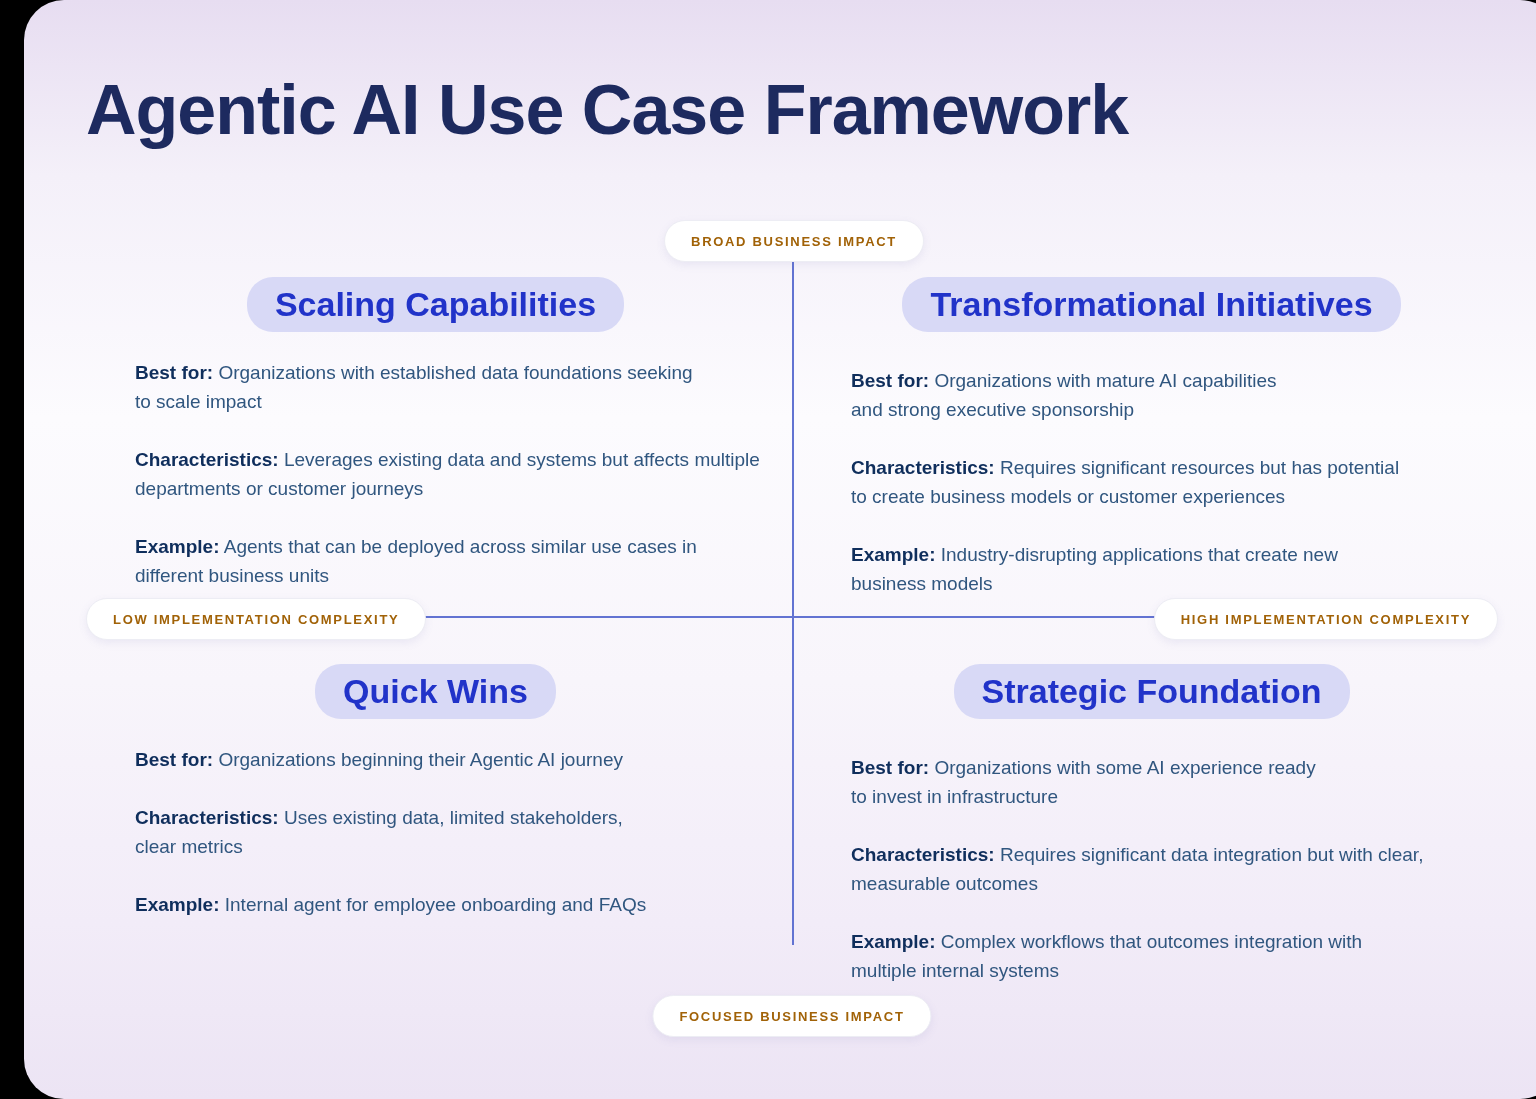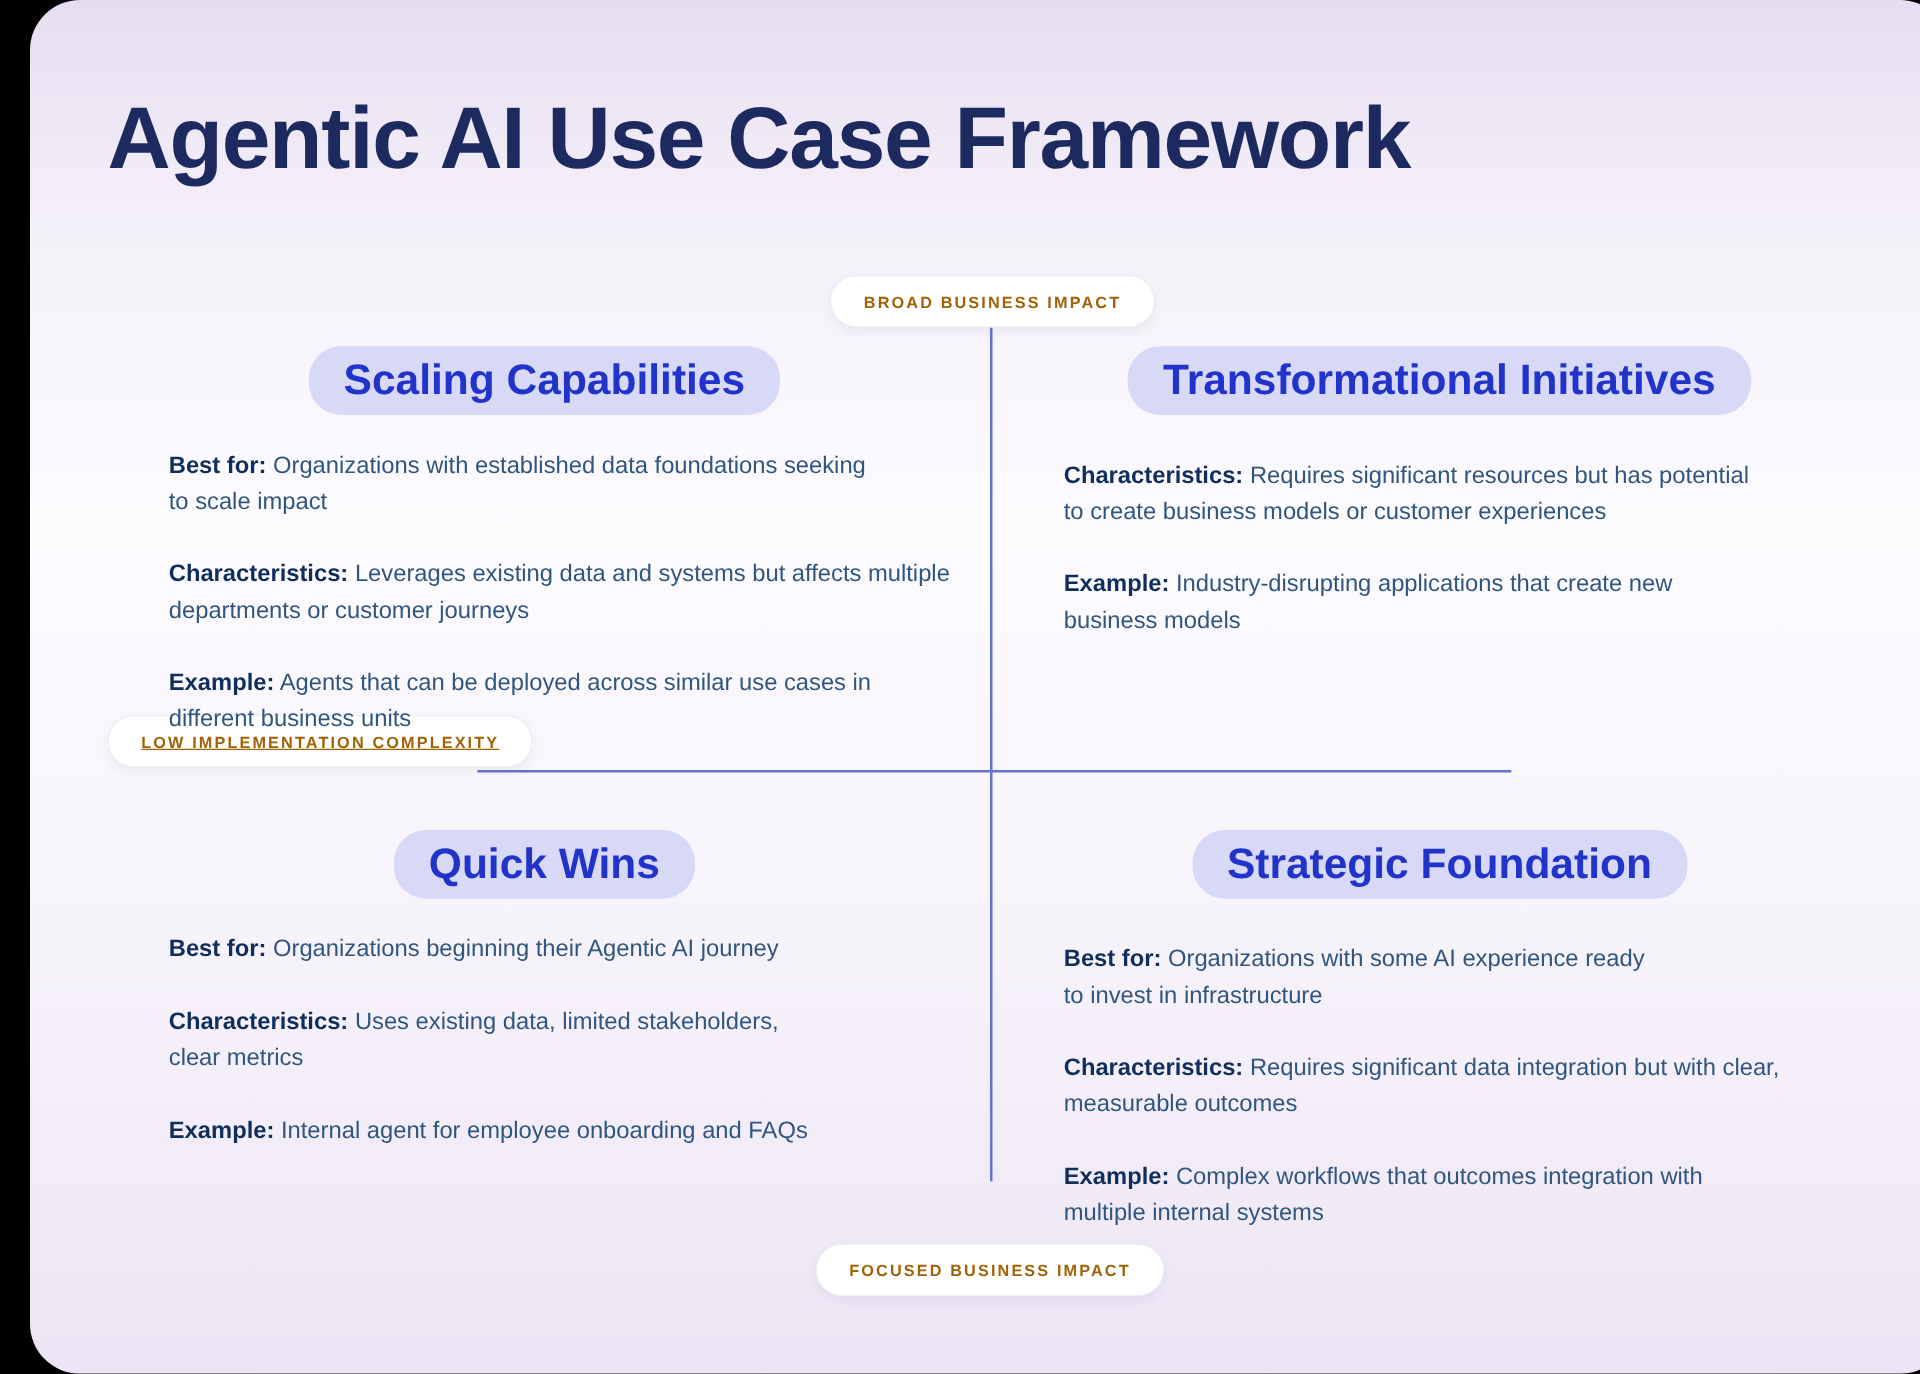--- a/index.html
+++ b/index.html
@@ -34,21 +34,21 @@
     background:#ffffff;
     border:1px solid #ededf4;
     border-radius:999px;
     box-shadow:0 3px 8px rgba(110,110,180,0.10);
     color:#a16207;
     font-size:13px;font-weight:bold;letter-spacing:1.7px;
     white-space:nowrap;
   }
   .badge-top{left:770px;top:220px;transform:translateX(-50%);}
   .badge-bottom{left:768px;top:995px;transform:translateX(-50%);}
-  .badge-left{left:62px;top:572px;text-decoration:underline;}
+  .badge-left{left:62px;top:598px;}
   .badge-right{right:62px;top:598px;}
   .quadrant{position:absolute;width:695px;z-index:2;}
   .q-tl{left:64px;top:277px;}
   .q-tr{left:780px;top:277px;}
   .q-bl{left:64px;top:664px;}
   .q-br{left:780px;top:664px;}
   .q-title-wrap{text-align:center;}
   .q-title{
     display:inline-block;
     background:#d8d9f6;
@@ -72,20 +72,21 @@
 
 <div class="canvas">
 
   <h1 class="page-title">Agentic AI Use Case Framework</h1>
 
   <div class="axis-line axis-v"></div>
   <div class="axis-line axis-h"></div>
 
   <div class="badge badge-top">BROAD BUSINESS IMPACT</div>
   <div class="badge badge-left">LOW IMPLEMENTATION COMPLEXITY</div>
+  <div class="badge badge-right">HIGH IMPLEMENTATION COMPLEXITY</div>
   <div class="badge badge-bottom">FOCUSED BUSINESS IMPACT</div>
 
   <div class="quadrant q-tl">
     <div class="q-title-wrap">
       <span class="q-title">Scaling Capabilities</span>
     </div>
     <div class="q-body">
       <p class="item"><strong>Best for:</strong> <span class="item-text">Organizations with established data foundations seeking
 to scale impact</span></p>
       <p class="item"><strong>Characteristics:</strong> <span class="item-text">Leverages existing data and systems but affects multiple
@@ -93,20 +94,22 @@
       <p class="item"><strong>Example:</strong> <span class="item-text">Agents that can be deployed across similar use cases in
 different business units</span></p>
     </div>
   </div>
 
   <div class="quadrant q-tr">
     <div class="q-title-wrap">
       <span class="q-title">Transformational Initiatives</span>
     </div>
     <div class="q-body">
+      <p class="item"><strong>Best for:</strong> <span class="item-text">Organizations with mature AI capabilities
+and strong executive sponsorship</span></p>
       <p class="item"><strong>Characteristics:</strong> <span class="item-text">Requires significant resources but has potential
 to create business models or customer experiences</span></p>
       <p class="item"><strong>Example:</strong> <span class="item-text">Industry-disrupting applications that create new
 business models</span></p>
     </div>
   </div>
 
   <div class="quadrant q-bl">
     <div class="q-title-wrap">
       <span class="q-title">Quick Wins</span>

